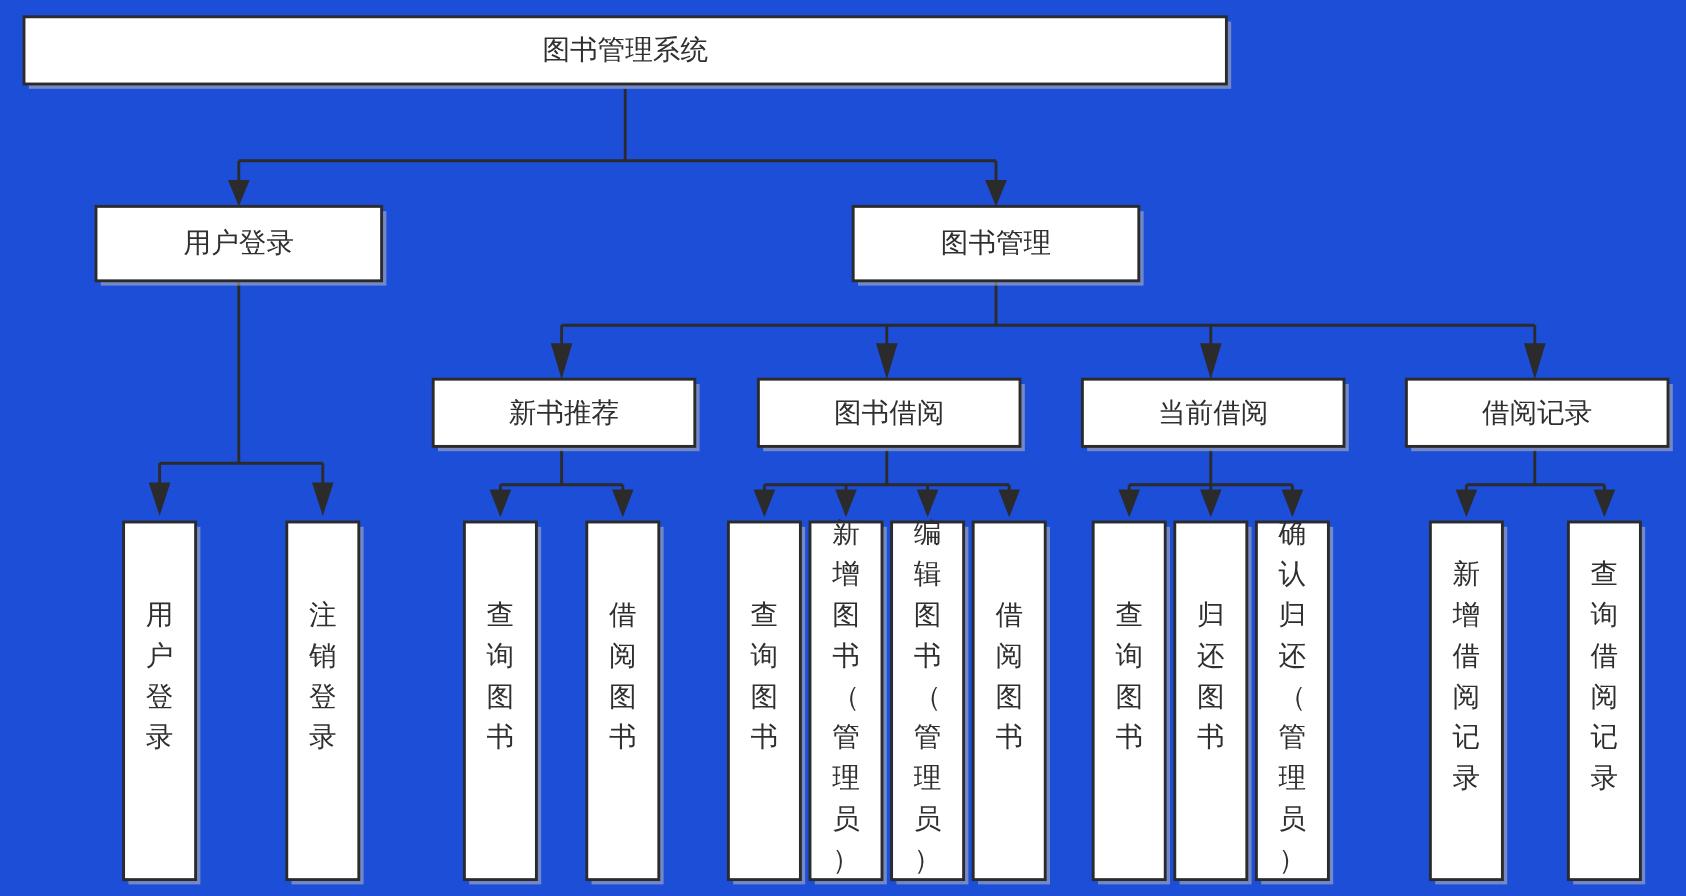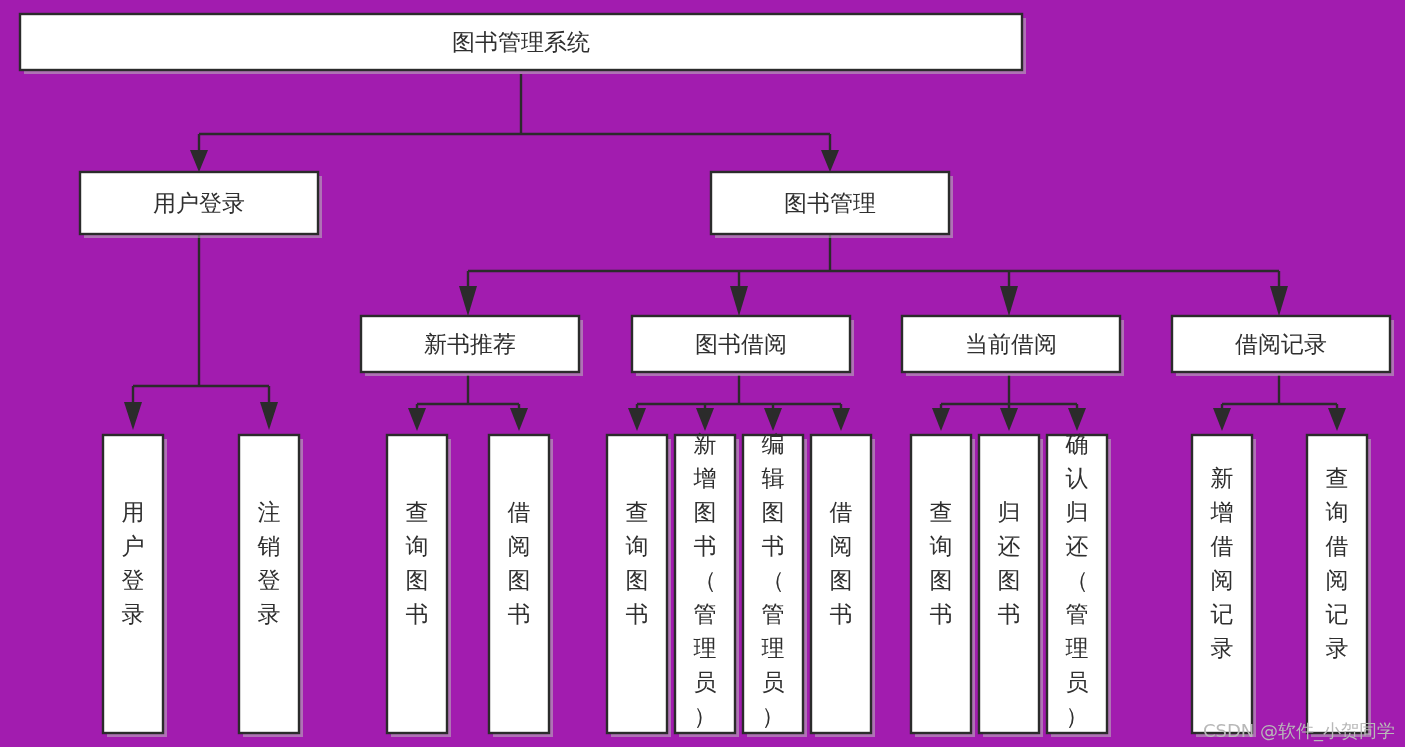--- a/index.html
+++ b/index.html
@@ -11,21 +11,21 @@
   body {
     width: 1405px;
     height: 747px;
     overflow: hidden;
     font-family: "DejaVu Sans", "Liberation Sans", sans-serif;
   }
   #diagram-root {
     position: relative;
     width: 1405px;
     height: 747px;
-    background: #a21caf;
+    background: #1d4ed8;
   }
   svg#tree-svg {
     position: absolute;
     top: 0;
     left: 0;
     width: 1405px;
     height: 747px;
     display: block;
   }
   .node-rect {
@@ -247,14 +247,13 @@
       <text class="node-label-vertical" x="1222" y="486"><tspan x="1222" y="486">新</tspan><tspan x="1222" y="520">增</tspan><tspan x="1222" y="554">借</tspan><tspan x="1222" y="588">阅</tspan><tspan x="1222" y="622">记</tspan><tspan x="1222" y="656">录</tspan></text>
     </g>
     <g>
       <rect class="node-shadow" x="1311" y="439" width="60" height="298"></rect>
       <rect class="node-rect" x="1307" y="435" width="60" height="298"></rect>
       <text class="node-label-vertical" x="1337" y="486"><tspan x="1337" y="486">查</tspan><tspan x="1337" y="520">询</tspan><tspan x="1337" y="554">借</tspan><tspan x="1337" y="588">阅</tspan><tspan x="1337" y="622">记</tspan><tspan x="1337" y="656">录</tspan></text>
     </g>
 
   </svg>
 
-  <div class="watermark-text">CSDN @软件_小贺同学</div>
 </div>
 
 </body></html>

